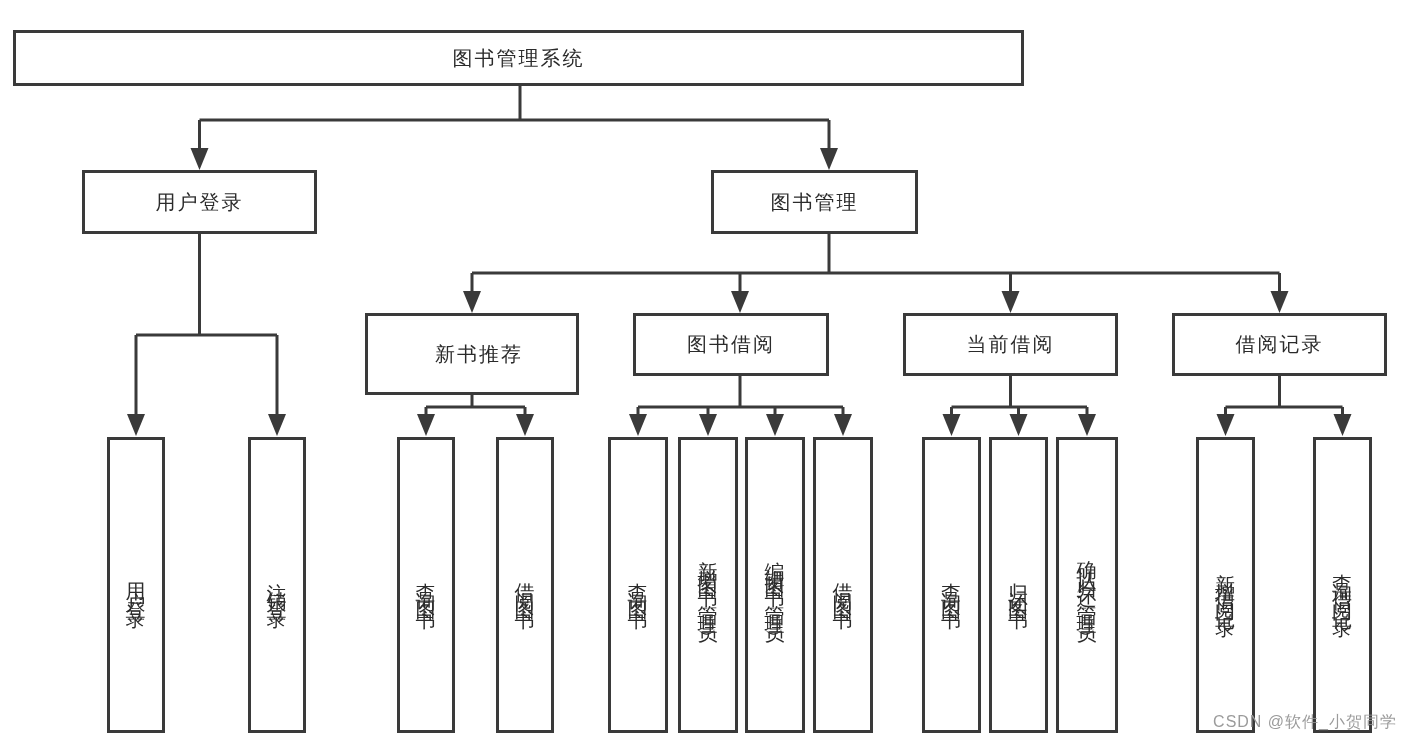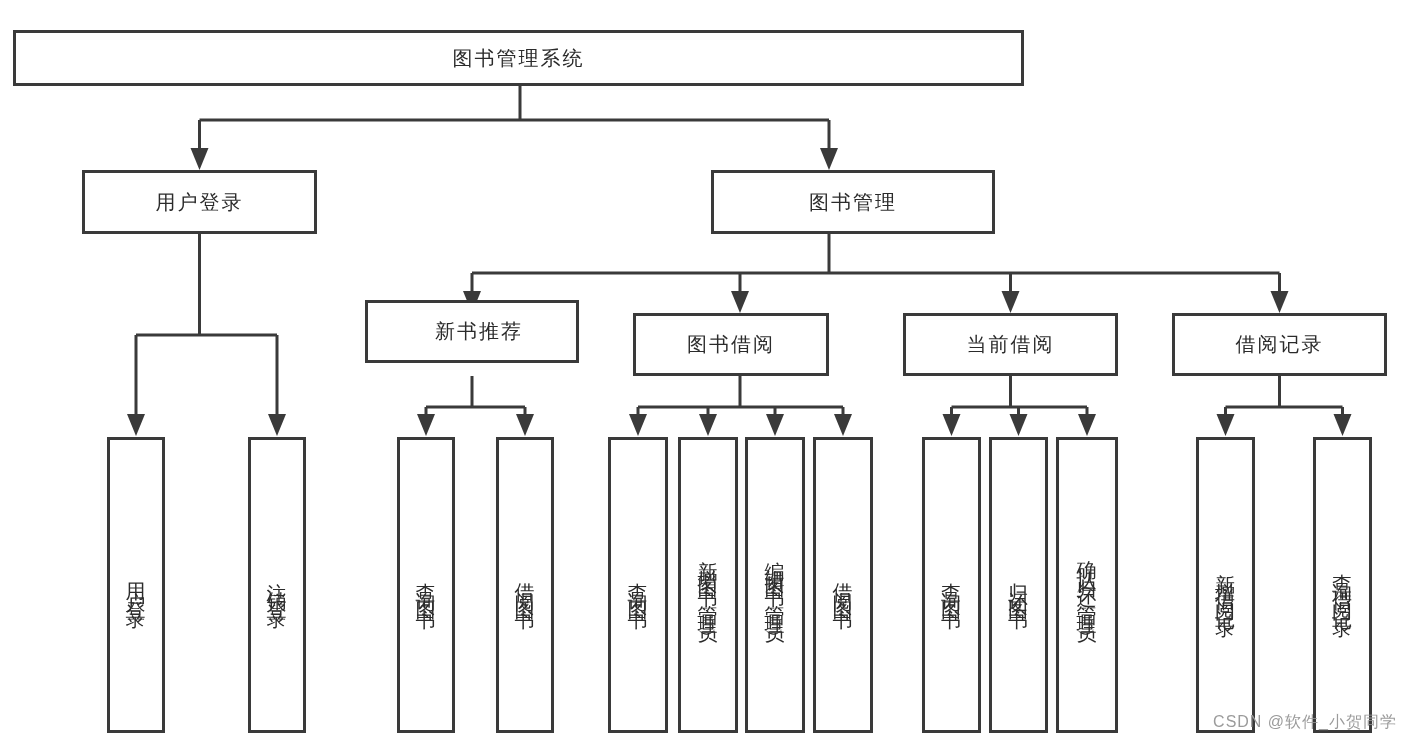--- a/index.html
+++ b/index.html
@@ -90,23 +90,23 @@
       <polygon points="1009.5,414 1027.5,414 1018.5,436"></polygon>
       <polygon points="1078,414 1096,414 1087,436"></polygon>
       <polygon points="1216.5,414 1234.5,414 1225.5,436"></polygon>
       <polygon points="1333.5,414 1351.5,414 1342.5,436"></polygon>
     </g>
   </svg>
 
   <div class="node" style="left:13px; top:30px; width:1011px; height:56px;">图书管理系统</div>
 
   <div class="node" style="left:82px; top:170px; width:235px; height:64px;">用户登录</div>
-  <div class="node" style="left:711px; top:170px; width:284px; height:64px;">图书管理</div>
+  <div class="node" style="left:711px; top:170px; width:207px; height:64px;">图书管理</div>
 
-  <div class="node" style="left:365px; top:300px; width:214px; height:63px;padding-left:14px;">新书推荐</div>
+  <div class="node" style="left:365px; top:313px; width:214px; height:82px;padding-left:14px;">新书推荐</div>
   <div class="node" style="left:633px; top:313px; width:196px; height:63px;">图书借阅</div>
   <div class="node" style="left:903px; top:313px; width:215px; height:63px;">当前借阅</div>
   <div class="node" style="left:1172px; top:313px; width:215px; height:63px;">借阅记录</div>
 
   <div class="node leaf" style="left:107px; top:437px; width:58px; height:296px;">用户登录</div>
   <div class="node leaf" style="left:248px; top:437px; width:58px; height:296px;">注销登录</div>
 
   <div class="node leaf" style="left:397px; top:437px; width:58px; height:296px;">查询图书</div>
   <div class="node leaf" style="left:496px; top:437px; width:58px; height:296px;">借阅图书</div>
 

